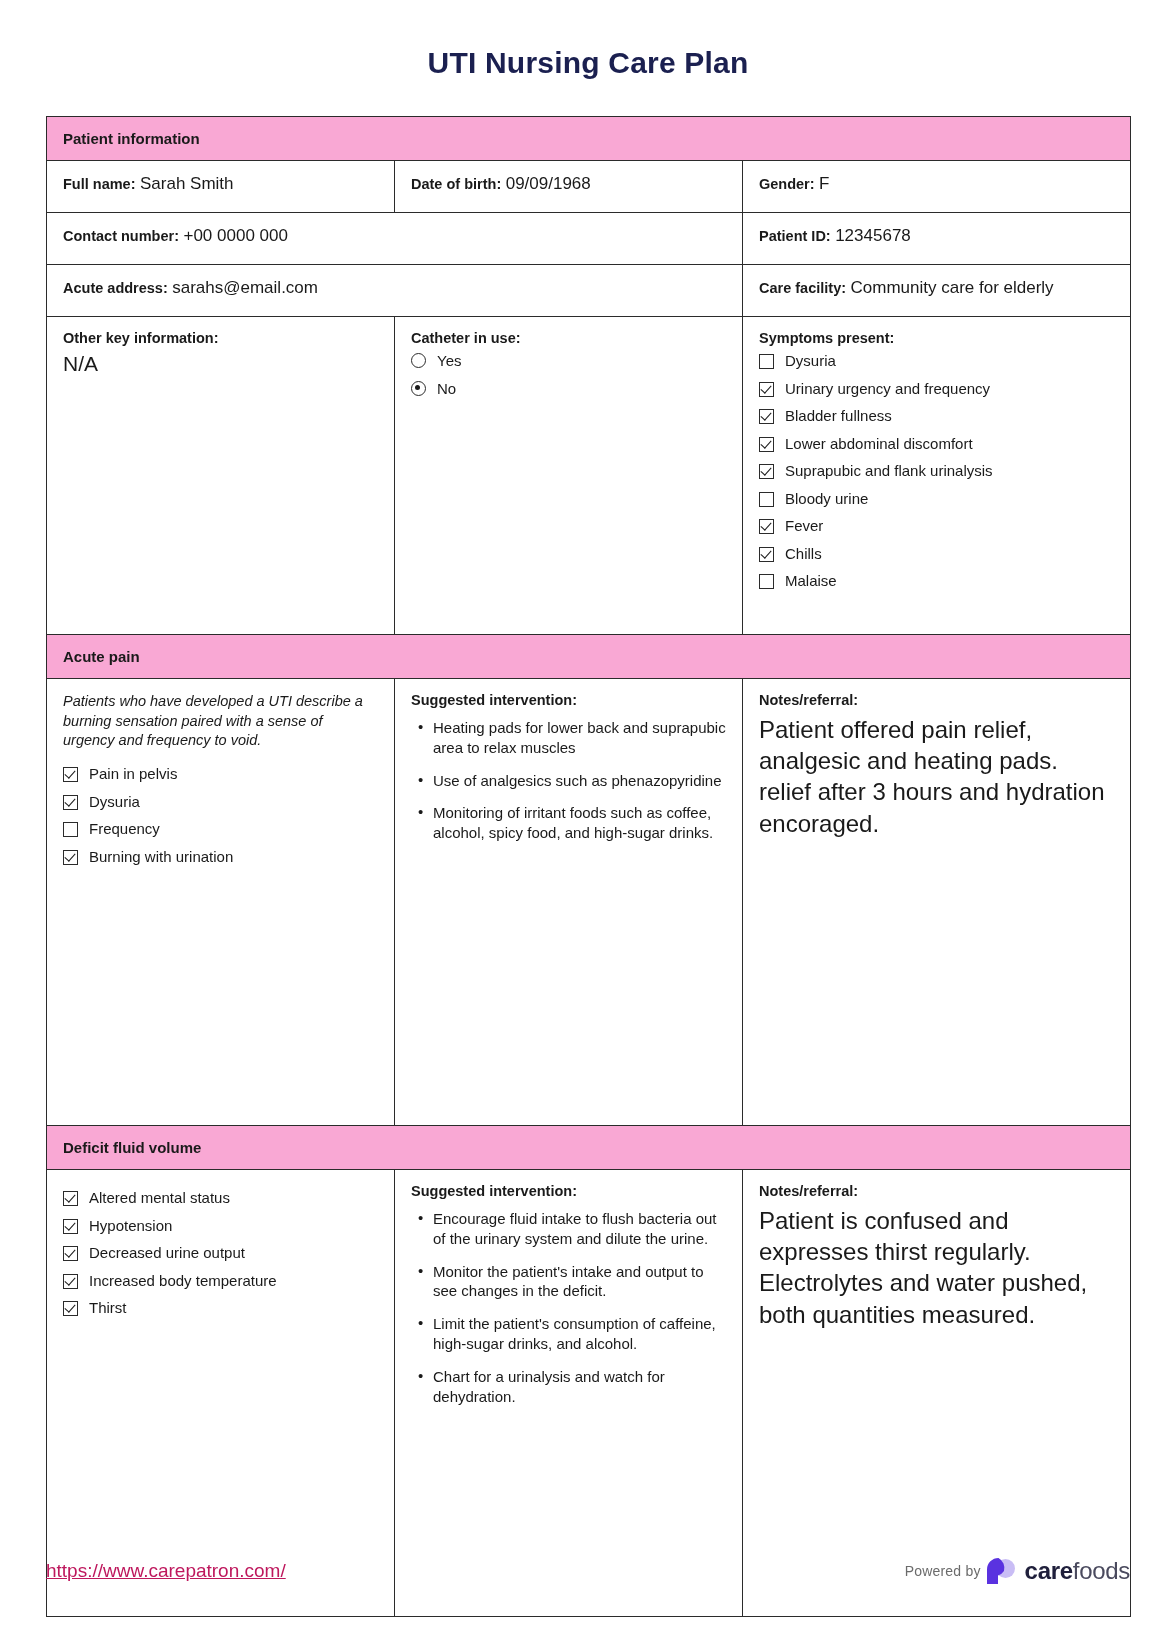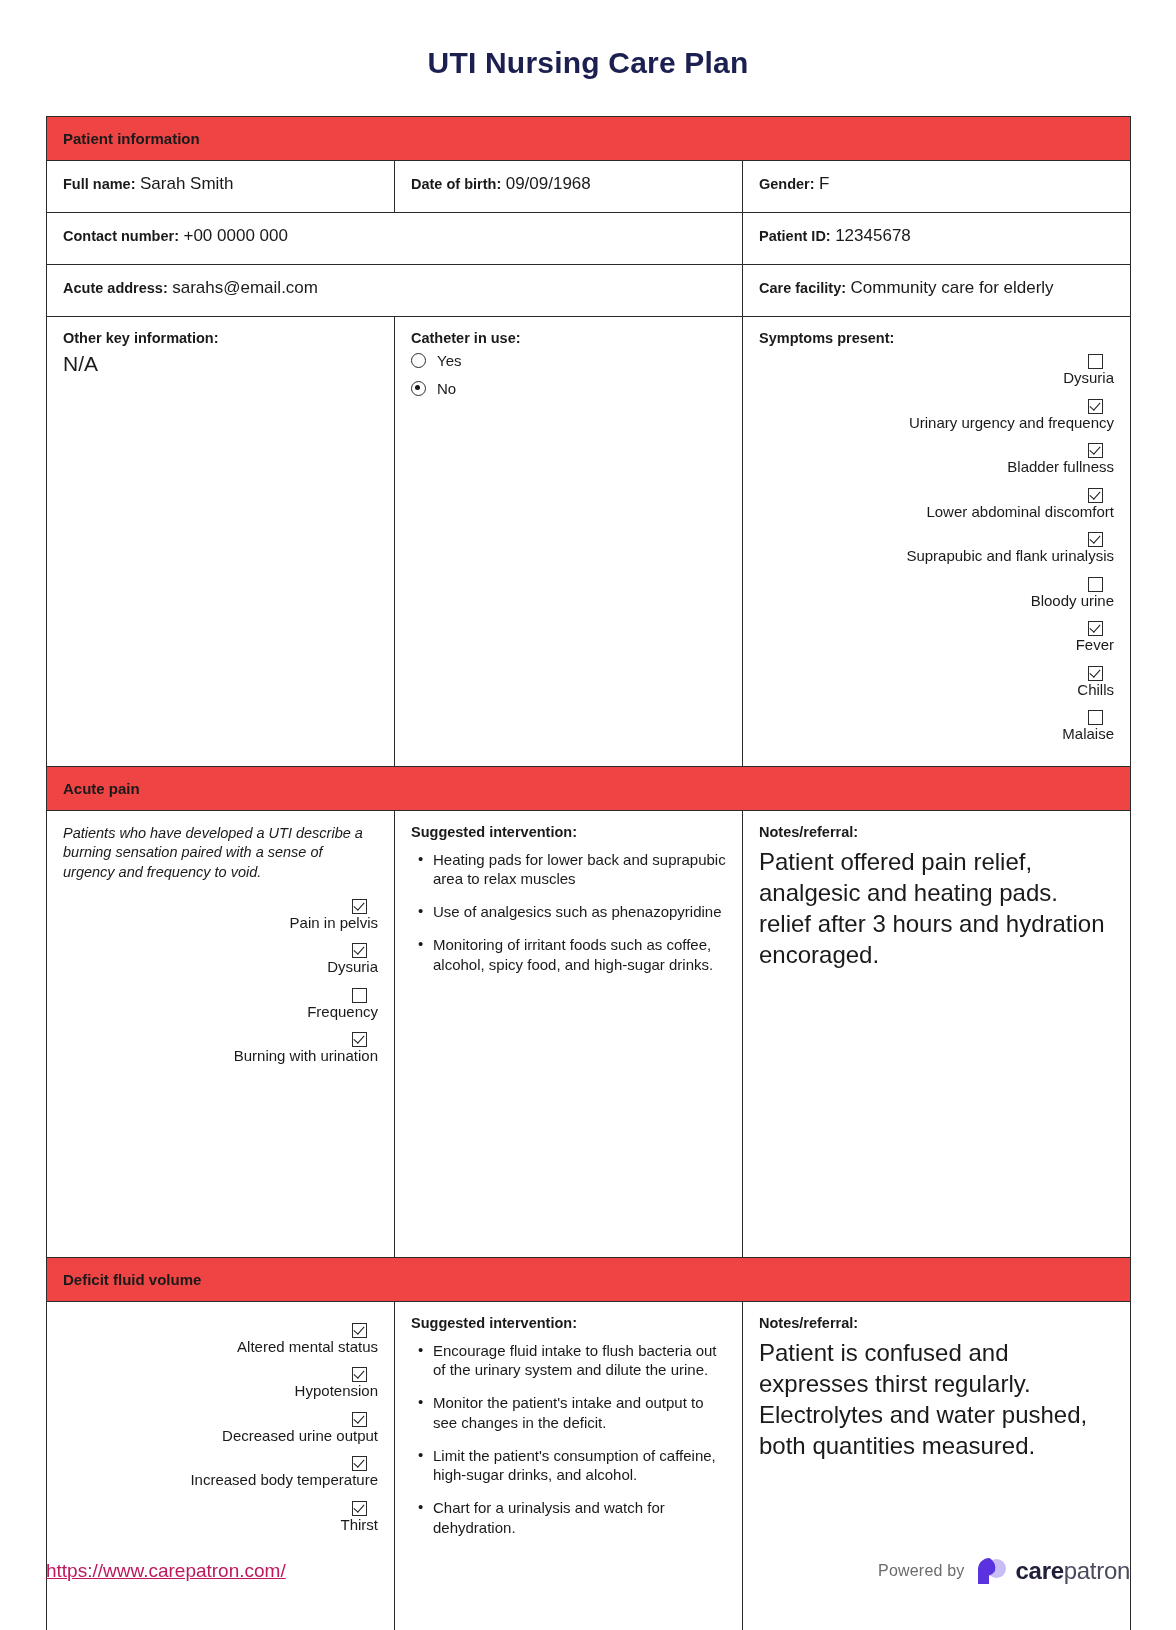--- a/index.html
+++ b/index.html
@@ -34,21 +34,21 @@
     width: 1084px;
     border-collapse: collapse;
     table-layout: fixed;
   }
   table.form td {
     border: 1px solid #2b2b2b;
     vertical-align: top;
     padding: 13px 16px;
   }
   td.section-head {
-    background: #ef4444;
+    background: #f9a8d4;
     font-weight: bold;
     font-size: 15px;
     padding: 14px 16px;
     vertical-align: middle;
   }
   .lbl {
     font-weight: bold;
     font-size: 14.5px;
   }
   .val {
@@ -69,24 +69,23 @@
     margin-top: 2px;
   }
   
   ul.checklist {
     list-style: none;
     margin: 6px 0 0 0;
     padding: 0;
   }
   ul.checklist li {
     display: flex;
-    align-items: flex-end;
+    align-items: flex-start;
     margin-bottom: 10.5px;
     font-size: 15px;
-    flex-direction: column;
   }
   .cbox {
     width: 15px;
     height: 15px;
     border: 1.6px solid #2b2b2b;
     display: inline-block;
     flex: 0 0 auto;
     margin-right: 11px;
     margin-top: 2px;
     position: relative;
@@ -181,23 +180,23 @@
   .footer-url {
     font-size: 19px;
     color: #be185d;
     text-decoration: underline;
   }
   .brand {
     display: flex;
     align-items: center;
   }
   .powered {
-    font-size: 16px;
+    font-size: 14px;
     color: #6b6b6b;
-    margin-right: 9px;
+    margin-right: 2px;
     letter-spacing: 0.2px;
   }
   .logo-mark {
     width: 34px;
     height: 34px;
     position: relative;
     margin-right: 8px;
   }
   .logo-wordmark {
     font-size: 24px;
@@ -413,18 +412,18 @@
     <a class="footer-url" href="#">https://www.carepatron.com/</a>
     <div class="brand">
       <span class="powered">Powered by</span>
       <span class="logo-mark">
         <svg width="34" height="34" viewBox="0 0 34 34" aria-hidden="true">
           <circle cx="22.5" cy="14.5" r="9.5" fill="#c9bdf5"></circle>
           <path d="M4 15.5 A11.5 11.5 0 0 1 15.5 4 A11.5 11.5 0 0 1 21 17 A11 11 0 0 1 15 21.5 L15 30 L4 30 Z" fill="#5a32e0"></path>
         </svg>
       </span>
       <span class="logo-wordmark">
-        <span class="wm-a">care</span><span class="wm-b">patron</span>
+        <span class="wm-a">care</span><span class="wm-b">foods</span>
       </span>
     </div>
   </div>
 
 </div>
 
 </body></html>

